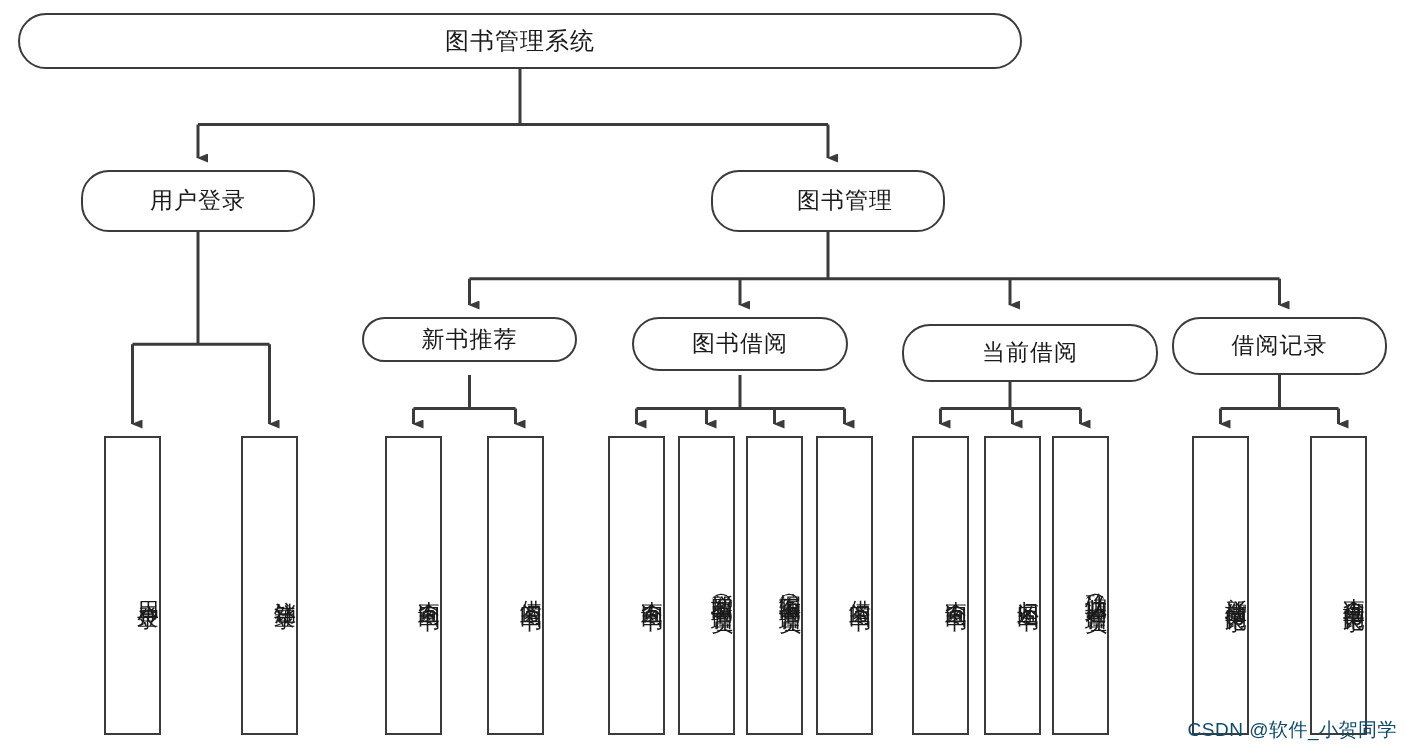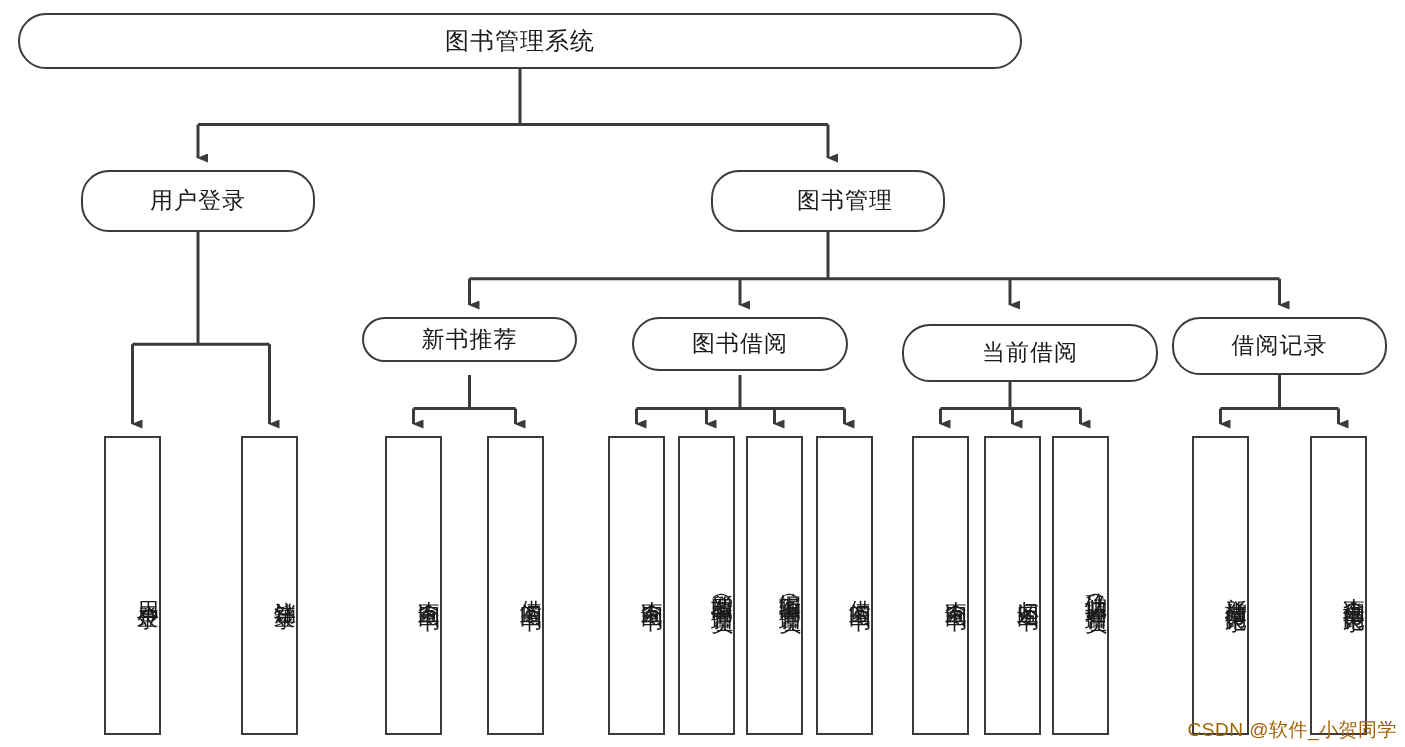--- a/index.html
+++ b/index.html
@@ -58,21 +58,21 @@
     writing-mode: vertical-rl;
     text-orientation: upright;
     display: block;
     white-space: nowrap;
   }
   .watermark {
     position: absolute;
     right: 8px;
     bottom: 4px;
     font-size: 19px;
-    color: #a16207;
+    color: #0c4a6e;
     letter-spacing: 0.5px;
     white-space: nowrap;
   }
 </style>
 </head>
 <body>
 
 <div id="canvas">
 
   <svg id="wires" viewBox="0 0 1405 747" xmlns="http://www.w3.org/2000/svg">

